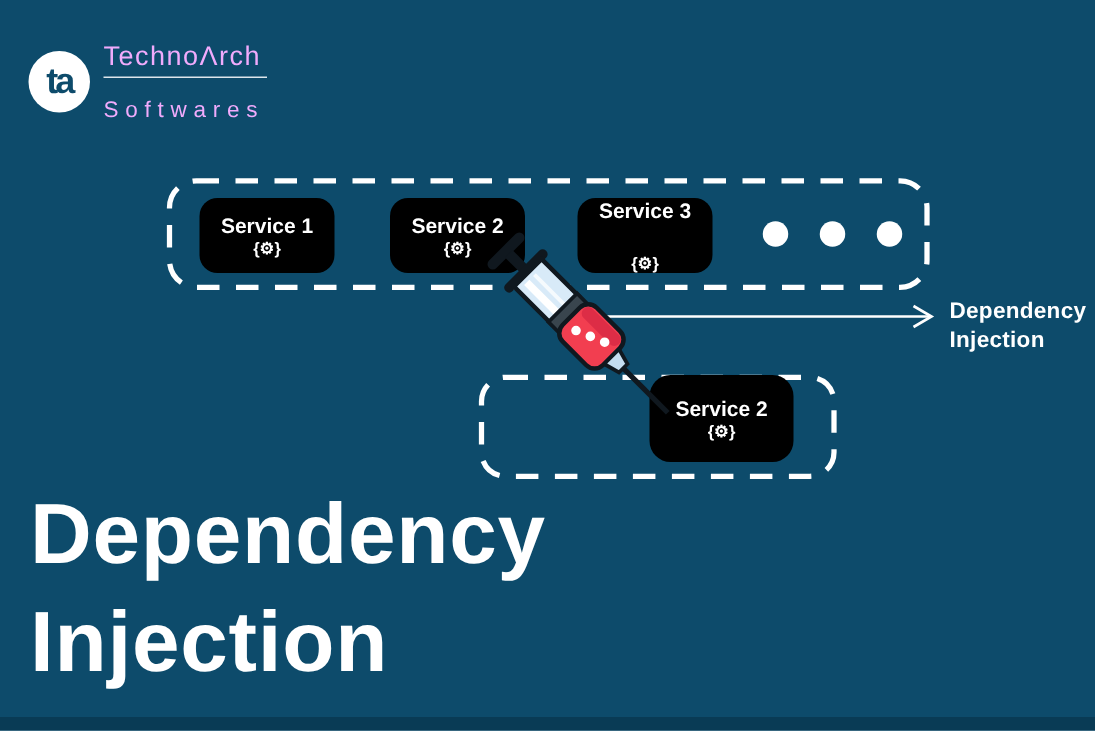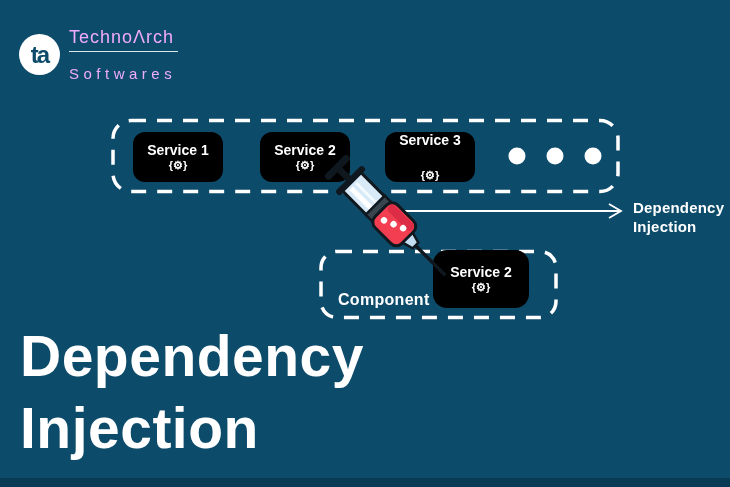--- a/index.html
+++ b/index.html
@@ -84,21 +84,20 @@
   </div>
   <div class="service-box sb2">
     <div class="service-label">Service 2</div>
     <div class="service-icon">{⚙}</div>
   </div>
   <div class="service-box sb3">
     <div class="service-label">Service 3</div>
     <div class="service-icon">{⚙}</div>
   </div>
 
-  <div class="component-label">Component</div>
   <div class="service-box sb-comp">
     <div class="service-label">Service 2</div>
     <div class="service-icon">{⚙}</div>
   </div>
 
   <div class="di-label">
     <div>Dependency</div>
     <div>Injection</div>
   </div>
 

